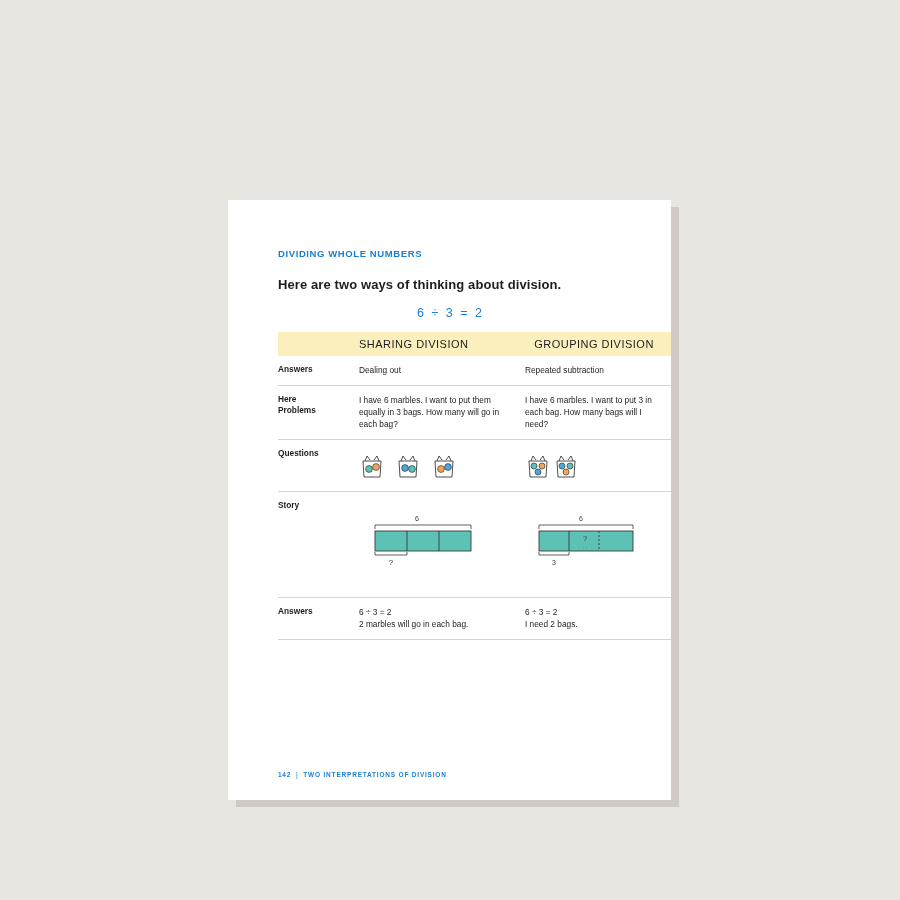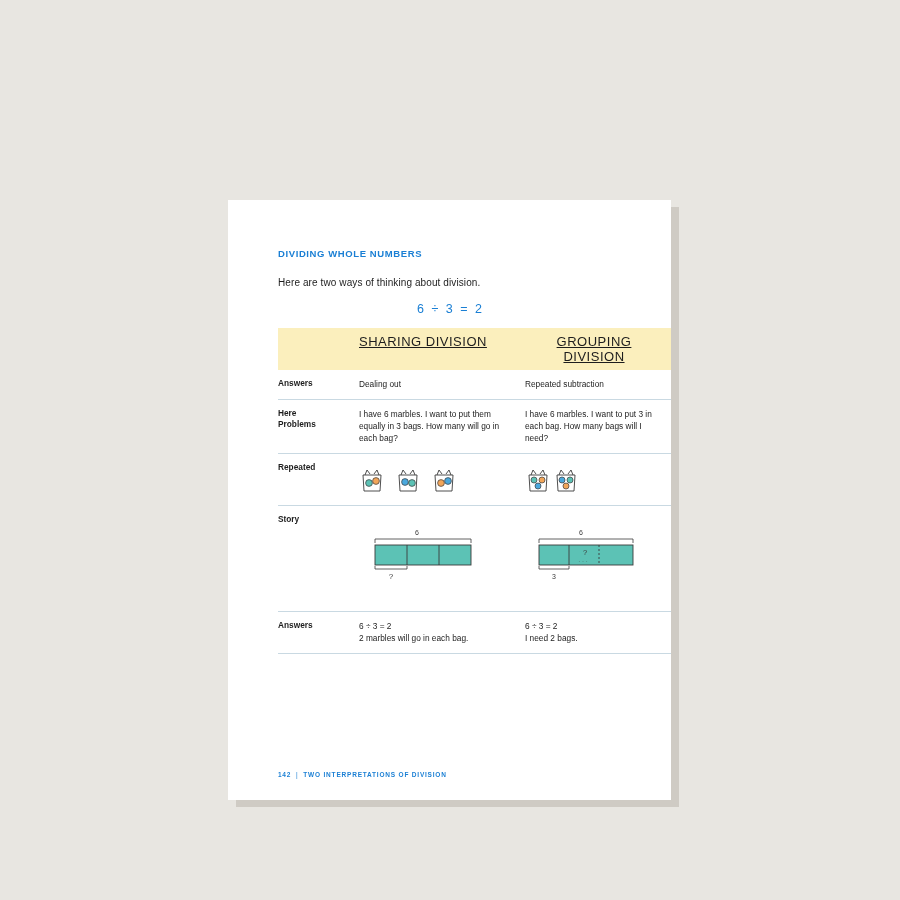--- a/index.html
+++ b/index.html
@@ -43,24 +43,25 @@
     width: 345px;
   }
   .section-title {
     color: #1a7fd4;
     font-size: 9.5px;
     font-weight: bold;
     letter-spacing: 0.6px;
     margin: 0 0 18px 0;
   }
   .intro {
-    font-size: 10px;
+    font-size: 13px;
     color: #1d1d1d;
     margin: 0 0 14px 0;
     letter-spacing: 0.1px;
+    font-weight: bold;
   }
   .equation {
     color: #1a7fd4;
     font-size: 12.5px;
     text-align: center;
     letter-spacing: 2px;
     margin: 0 0 12px 0;
     font-weight: normal;
   }
   table.compare {
@@ -68,27 +69,26 @@
     width: 345px;
     table-layout: fixed;
   }
   table.compare td, table.compare th {
     vertical-align: top;
     text-align: left;
     font-weight: normal;
   }
   thead th {
     background: #fbefbd;
-    font-size: 13px;
+    font-size: 11px;
     font-weight: bold;
     letter-spacing: 0.5px;
     color: #1d1d1d;
     padding: 6px 8px 6px 8px;
     height: 10px;
-    text-decoration: underline;
   }
   thead th.col-label { width: 57px; background: #fbefbd; }
   thead th.col-a { width: 150px; }
   thead th.col-b { width: 138px; text-align: center; }
   tbody tr td {
     border-bottom: 1px solid #c9d9e2;
     padding: 8px 8px 9px 8px;
     font-size: 8.3px;
     line-height: 1.45;
     color: #1d1d1d;
@@ -177,21 +177,21 @@
           <tr>
             <td class="rowlabel">
               <div>Here</div>
               <div>Problems</div>
             </td>
             <td>I have 6 marbles. I want to put them equally in 3 bags. How many will go in each bag?</td>
             <td>I have 6 marbles. I want to put 3 in each bag. How many bags will I need?</td>
           </tr>
 
           <tr>
-            <td class="rowlabel">Repeated</td>
+            <td class="rowlabel">Questions</td>
             <td>
               <div class="bags-row">
                 <div class="bag">
                   <svg width="26" height="28" viewBox="0 0 26 28">
                     <path d="M4 9 L22 9 L21 25 L5 25 Z" fill="#ffffff" stroke="#3b3b3b" stroke-width="0.9"></path>
                     <path d="M6 9 L8 4 L11 8" fill="none" stroke="#3b3b3b" stroke-width="0.9"></path>
                     <path d="M20 9 L18 4 L15 8" fill="none" stroke="#3b3b3b" stroke-width="0.9"></path>
                     <circle cx="10" cy="17" r="3.4" fill="#5cc2b5" stroke="#3b3b3b" stroke-width="0.7"></circle>
                     <circle cx="17" cy="15" r="3.4" fill="#f2a65a" stroke="#3b3b3b" stroke-width="0.7"></circle>
                   </svg>

